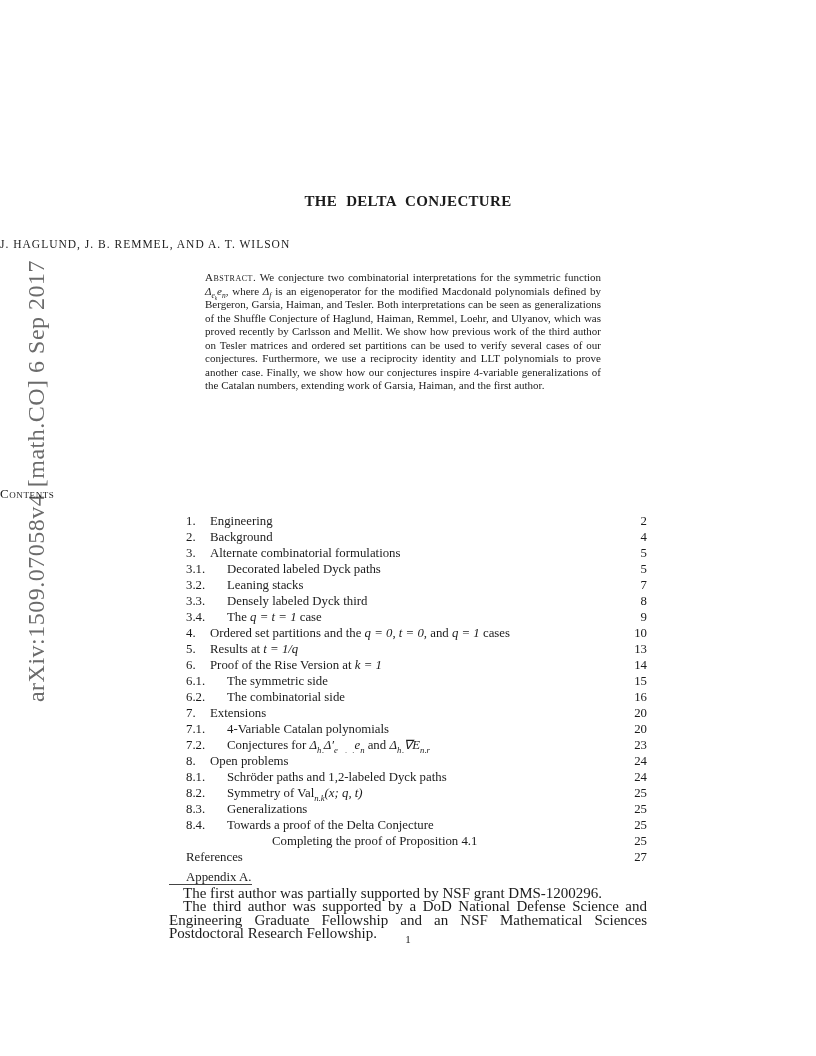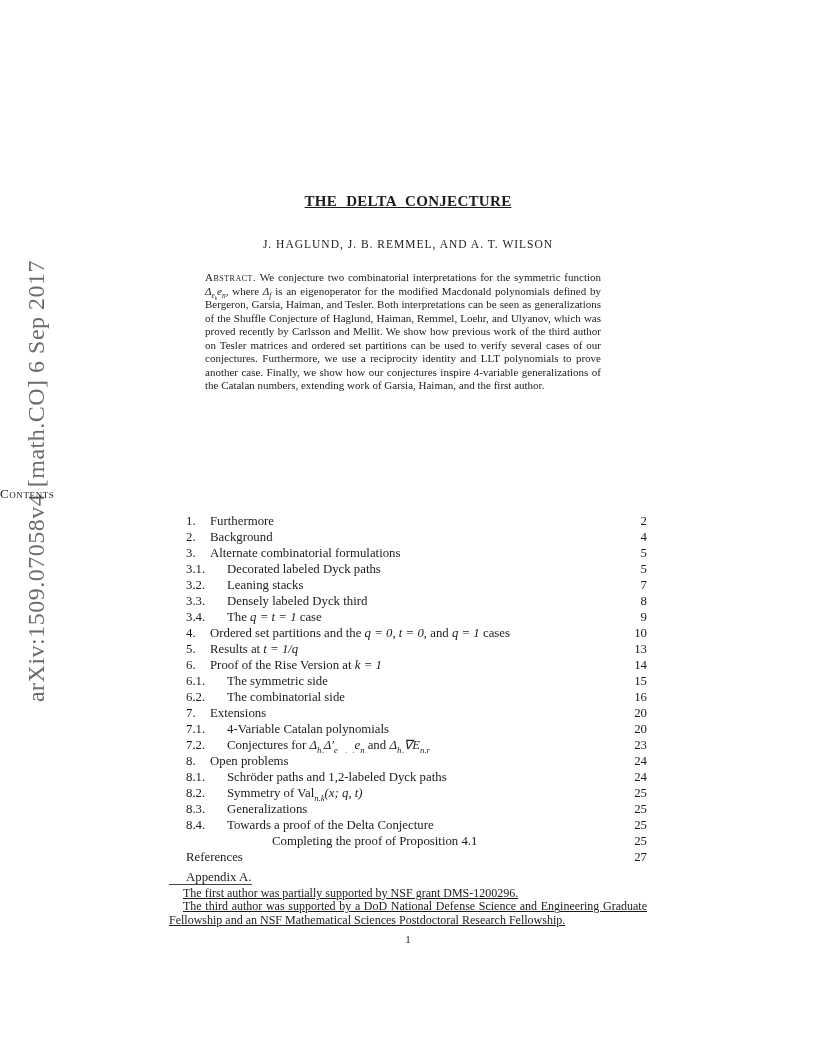--- a/index.html
+++ b/index.html
@@ -26,28 +26,27 @@
     position: absolute;
     top: 193px;
     left: 0;
     width: 100%;
     margin: 0;
     text-align: center;
     font-size: 15px;
     font-weight: bold;
     letter-spacing: 0.3px;
     word-spacing: 5px;
-    text-decoration: underline;
   }
   .authors {
     position: absolute;
     top: 238px;
     left: 0;
     width: 100%;
-    text-align: center;
+    text-align: left;
     font-size: 11.5px;
     letter-spacing: 1px;
   }
   .abstract {
     position: absolute;
     top: 271px;
     left: 205px;
     width: 396px;
     margin: 0;
     font-size: 11px;
@@ -90,24 +89,23 @@
     left: 169px;
     width: 83px;
     height: 1px;
     background: #444;
   }
   .footnotes {
     position: absolute;
     top: 887px;
     left: 169px;
     width: 478px;
-    font-size: 12px;
+    font-size: 15px;
     line-height: 13.4px;
     text-align: justify;
-    text-decoration: underline;
   }
   .footnote { margin: 0; text-indent: 14px; }
   .page-number {
     position: absolute;
     top: 933px;
     left: 0;
     width: 100%;
     text-align: center;
     font-size: 11px;
   }
@@ -127,21 +125,21 @@
   <p class="abstract">
     <span class="abs-label">Abstract.</span>
     <span>We conjecture two combinatorial interpretations for the symmetric function <i>Δ<sub>e<sub>k</sub></sub>e<sub>n</sub></i>, where <i>Δ<sub>f</sub></i> is an eigenoperator for the modified Macdonald polynomials defined by Bergeron, Garsia, Haiman, and Tesler. Both interpretations can be seen as generalizations of the Shuffle Conjecture of Haglund, Haiman, Remmel, Loehr, and Ulyanov, which was proved recently by Carlsson and Mellit. We show how previous work of the third author on Tesler matrices and ordered set partitions can be used to verify several cases of our conjectures. Furthermore, we use a reciprocity identity and LLT polynomials to prove another case. Finally, we show how our conjectures inspire 4-variable generalizations of the Catalan numbers, extending work of Garsia, Haiman, and the first author.</span>
   </p>
 
   <div class="contents-heading">Contents</div>
 
   <div class="toc" id="toc">
       <div class="toc-row section">
     <span class="toc-num">1.</span>
-    <span class="toc-title">Furthermore</span>
+    <span class="toc-title">Engineering</span>
     <span class="toc-page">2</span>
   </div>
       <div class="toc-row section">
     <span class="toc-num">2.</span>
     <span class="toc-title">Background</span>
     <span class="toc-page">4</span>
   </div>
       <div class="toc-row section">
     <span class="toc-num">3.</span>
     <span class="toc-title">Alternate combinatorial formulations</span>

